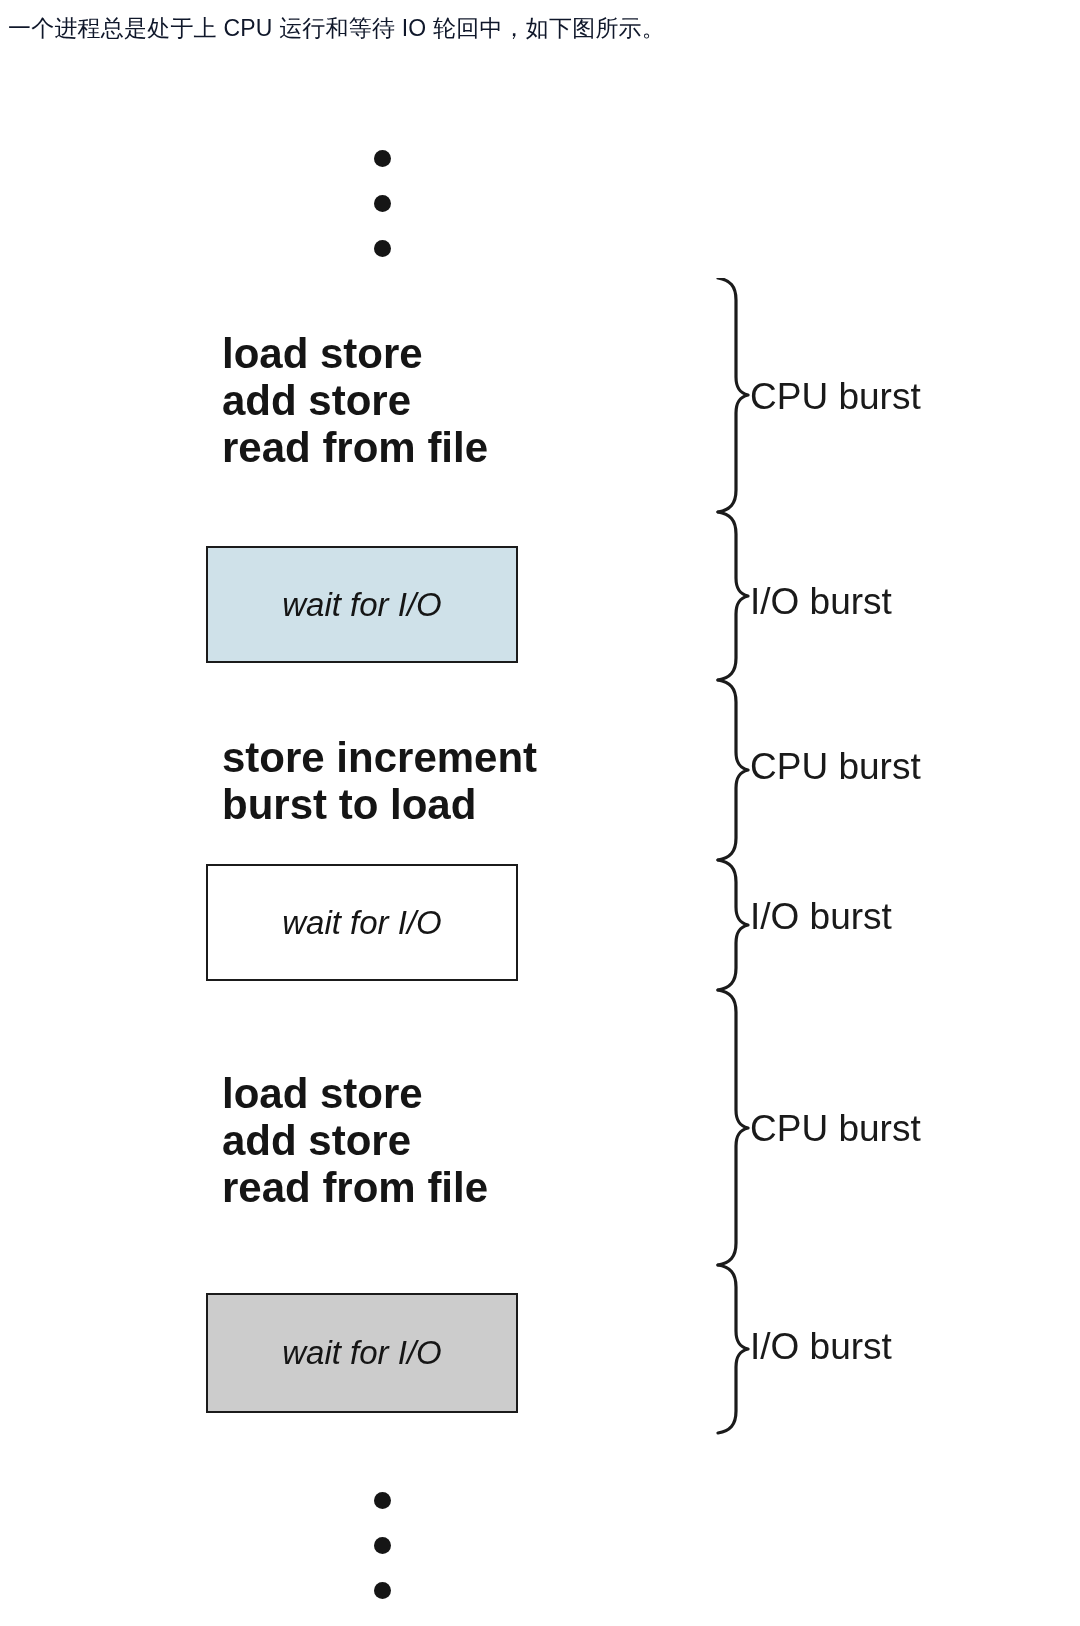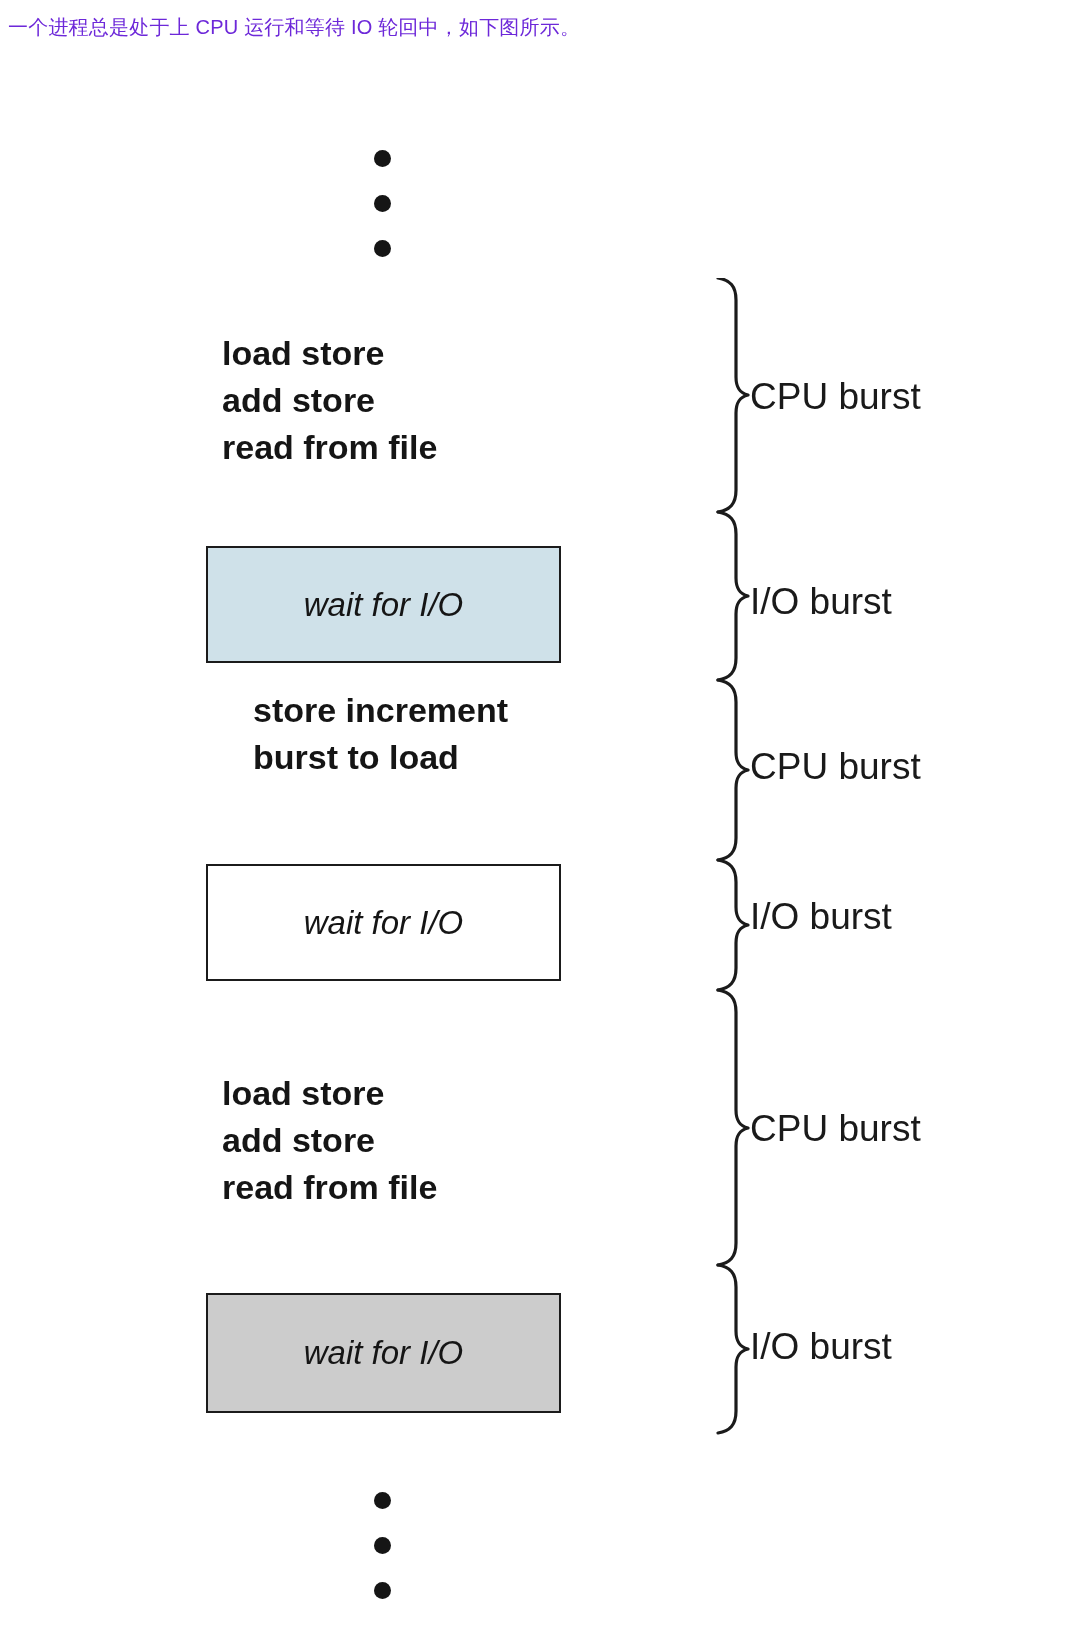--- a/index.html
+++ b/index.html
@@ -14,23 +14,23 @@
     font-family: "Liberation Sans", "DejaVu Sans", sans-serif;
     color: #1a1a1a;
     overflow: hidden;
   }
 
   
   .caption {
     position: absolute;
     left: 8px;
     top: 14px;
-    font-size: 20px;
+    font-size: 23px;
     line-height: 1.3;
-    color: #6d28d9;
+    color: #0f172a;
     white-space: nowrap;
     letter-spacing: 0.2px;
   }
 
   
   .figure {
     position: absolute;
     left: 0;
     top: 0;
     width: 1080px;
@@ -51,38 +51,38 @@
   }
   .dots .dot:last-child { margin-bottom: 0; }
 
   #dots-top    { left: 367px; top: 150px; }
   #dots-bottom { left: 367px; top: 1492px; }
 
   
   .code-block {
     position: absolute;
     left: 222px;
-    font-size: 34px;
+    font-size: 42px;
     line-height: 47px;
     color: #151515;
     white-space: nowrap;
   }
   .code-block .ln { display: block; }
   .code-block b { font-weight: 700; }
   .code-block span.reg { font-weight: 700; }
 
   #code-1 { top: 330px; }
-  #code-2 { top: 687px; margin-left: 31px; }
+  #code-2 { top: 734px; }
   #code-3 { top: 1070px; }
 
   
   .wait-box {
     position: absolute;
     left: 206px;
-    width: 355px;
+    width: 312px;
     height: 117px;
     border: 2.5px solid #1b1b1b;
     box-sizing: border-box;
     display: flex;
     align-items: center;
     justify-content: center;
     font-size: 33px;
     font-style: italic;
     color: #151515;
   }

